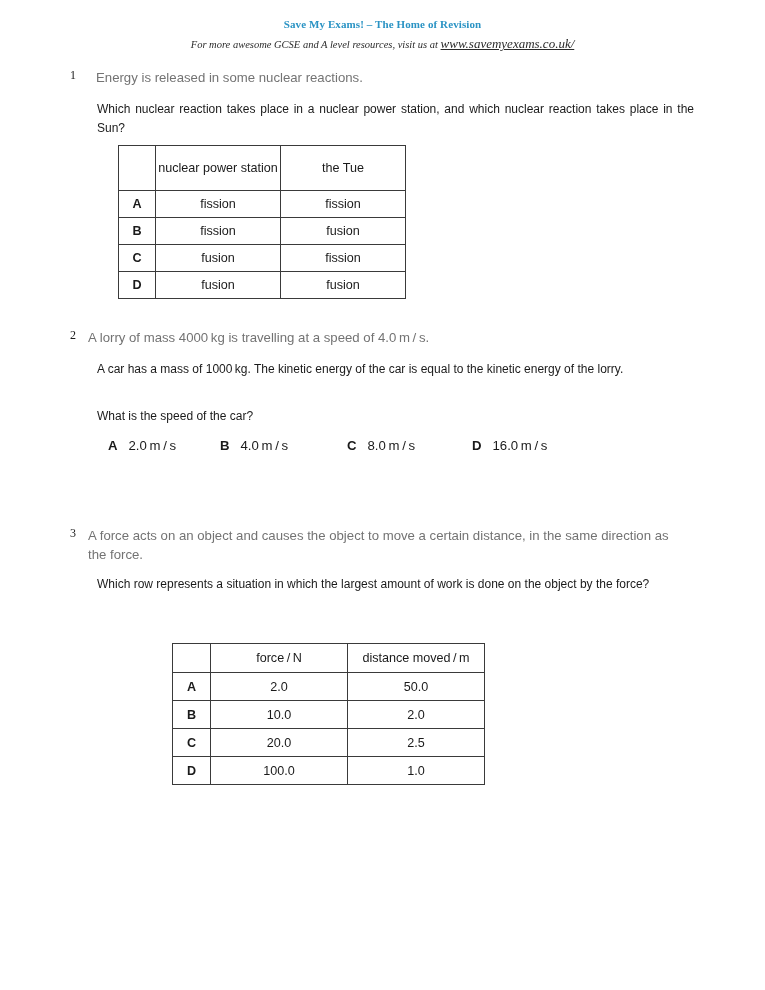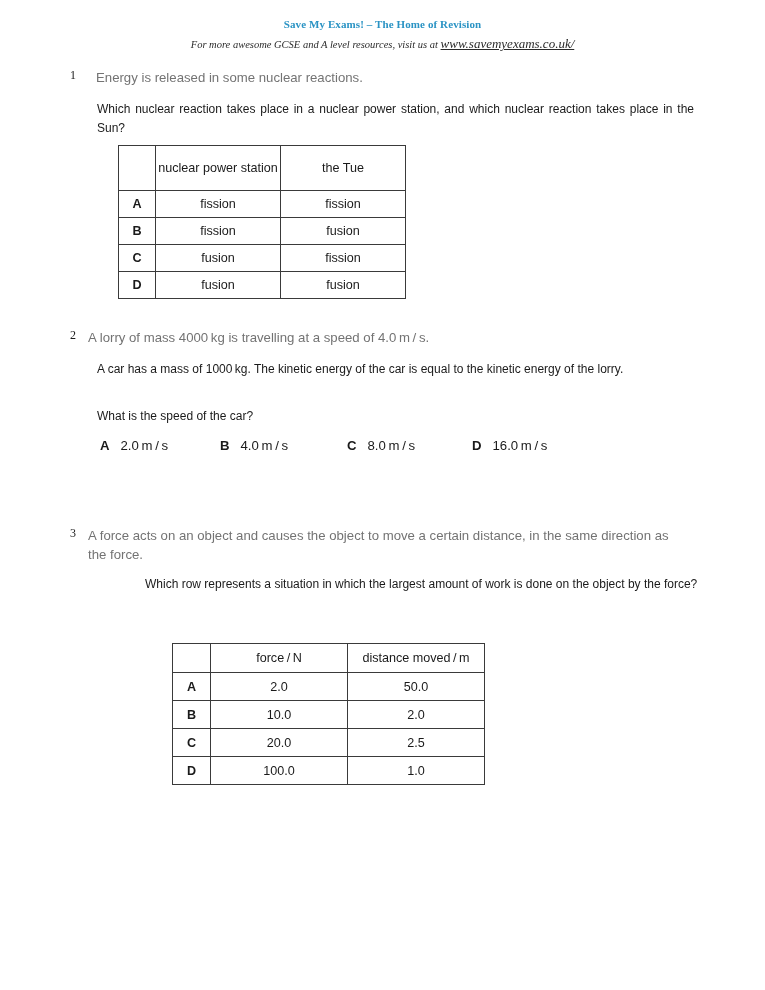--- a/index.html
+++ b/index.html
@@ -202,39 +202,39 @@
   </tbody>
 </table>
 
 <div class="question" id="q2" style="top:328px;">
   <div class="q-num" style="left:70px;">2</div>
   <div class="q-first-line" style="left:88px;">A lorry of mass 4000 kg is travelling at a speed of 4.0 m / s.</div>
   <div class="q-para" style="top:32px;">A car has a mass of 1000 kg. The kinetic energy of the car is equal to the kinetic energy of the lorry.</div>
   <div class="q-para nojust" style="top:79px;">What is the speed of the car?</div>
 
   <div class="options-row" style="top:108px;">
-    <div class="option" style="left:4px;text-align:center;">
+    <div class="option" style="left:12px;text-align:center;">
       <span class="opt-letter">A</span><span class="opt-text">2.0 m / s</span>
     </div>
     <div class="option" style="left:124px;">
       <span class="opt-letter">B</span><span class="opt-text">4.0 m / s</span>
     </div>
     <div class="option" style="left:251px;">
       <span class="opt-letter">C</span><span class="opt-text">8.0 m / s</span>
     </div>
     <div class="option" style="left:376px;">
       <span class="opt-letter">D</span><span class="opt-text">16.0 m / s</span>
     </div>
   </div>
 </div>
 
 <div class="question" id="q3" style="top:526px;">
   <div class="q-num" style="left:70px;">3</div>
   <div class="q-first-line" style="left:88px; width:600px;">A force acts on an object and causes the object to move a certain distance, in the same direction as the force.</div>
-  <div class="q-para" style="top:49px;margin-left:48px;">Which row represents a situation in which the largest amount of work is done on the object by the force?</div>
+  <div class="q-para" style="top:49px;">Which row represents a situation in which the largest amount of work is done on the object by the force?</div>
 </div>
 
 <table class="choice-table" id="table-work">
   <thead>
     <tr>
       <td class="c-letter corner"></td>
       <th class="c-col1">force / N</th>
       <th class="c-col2">distance moved / m</th>
     </tr>
   </thead>

